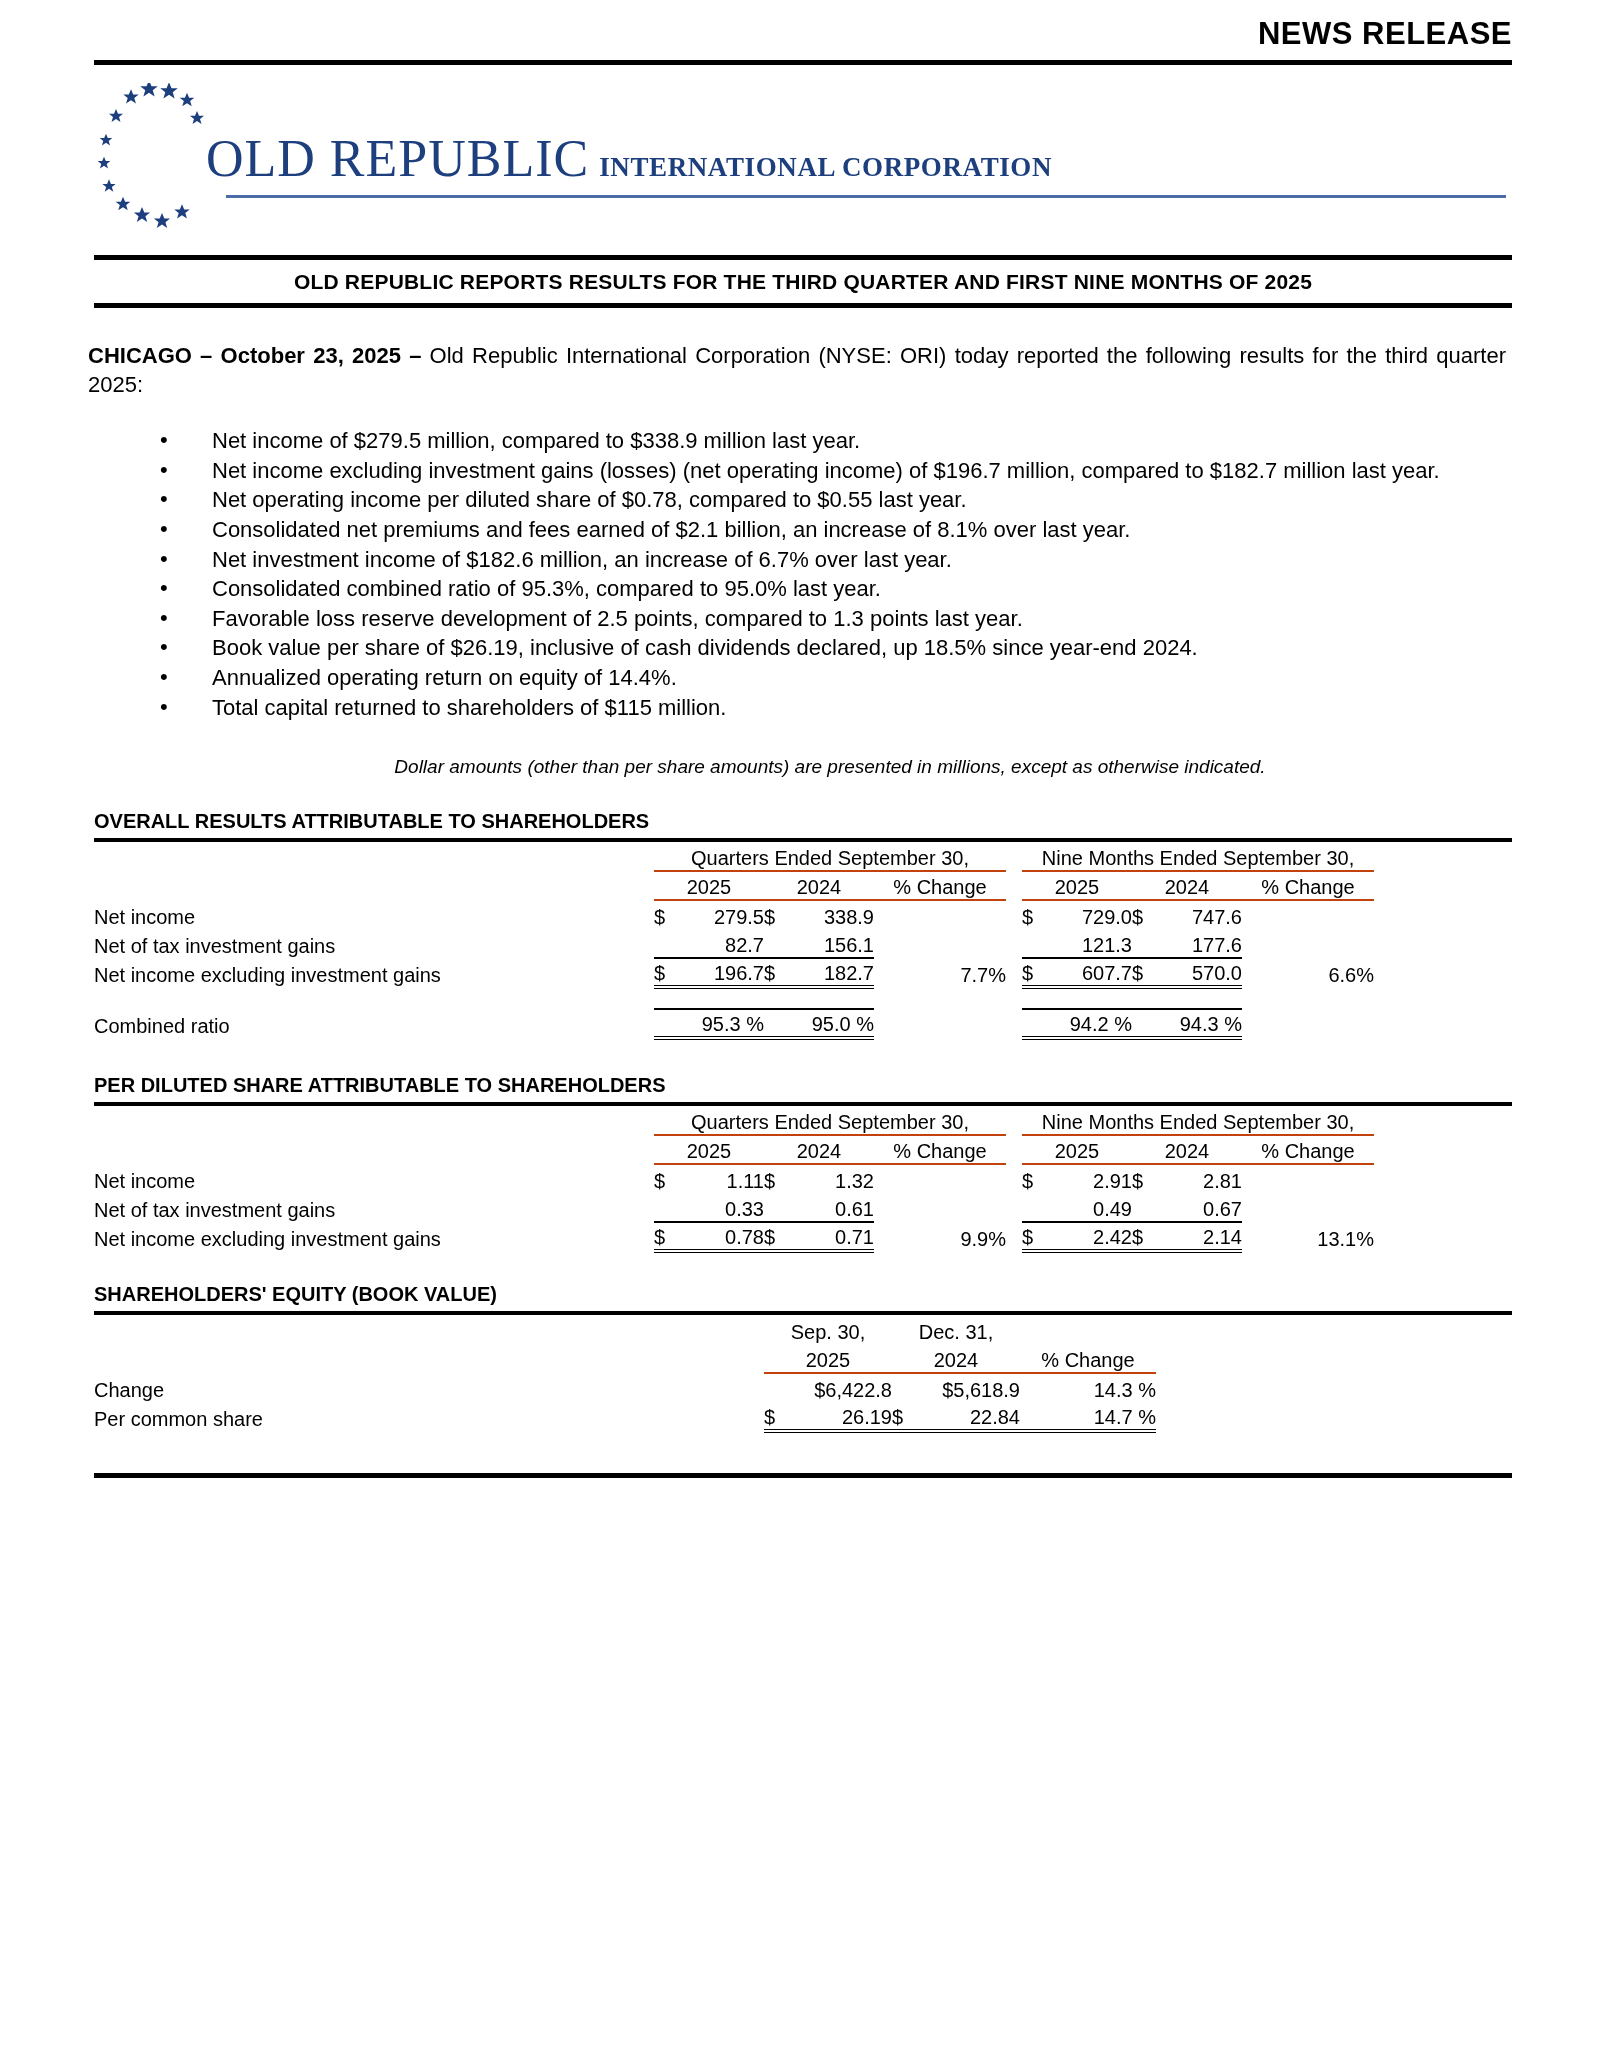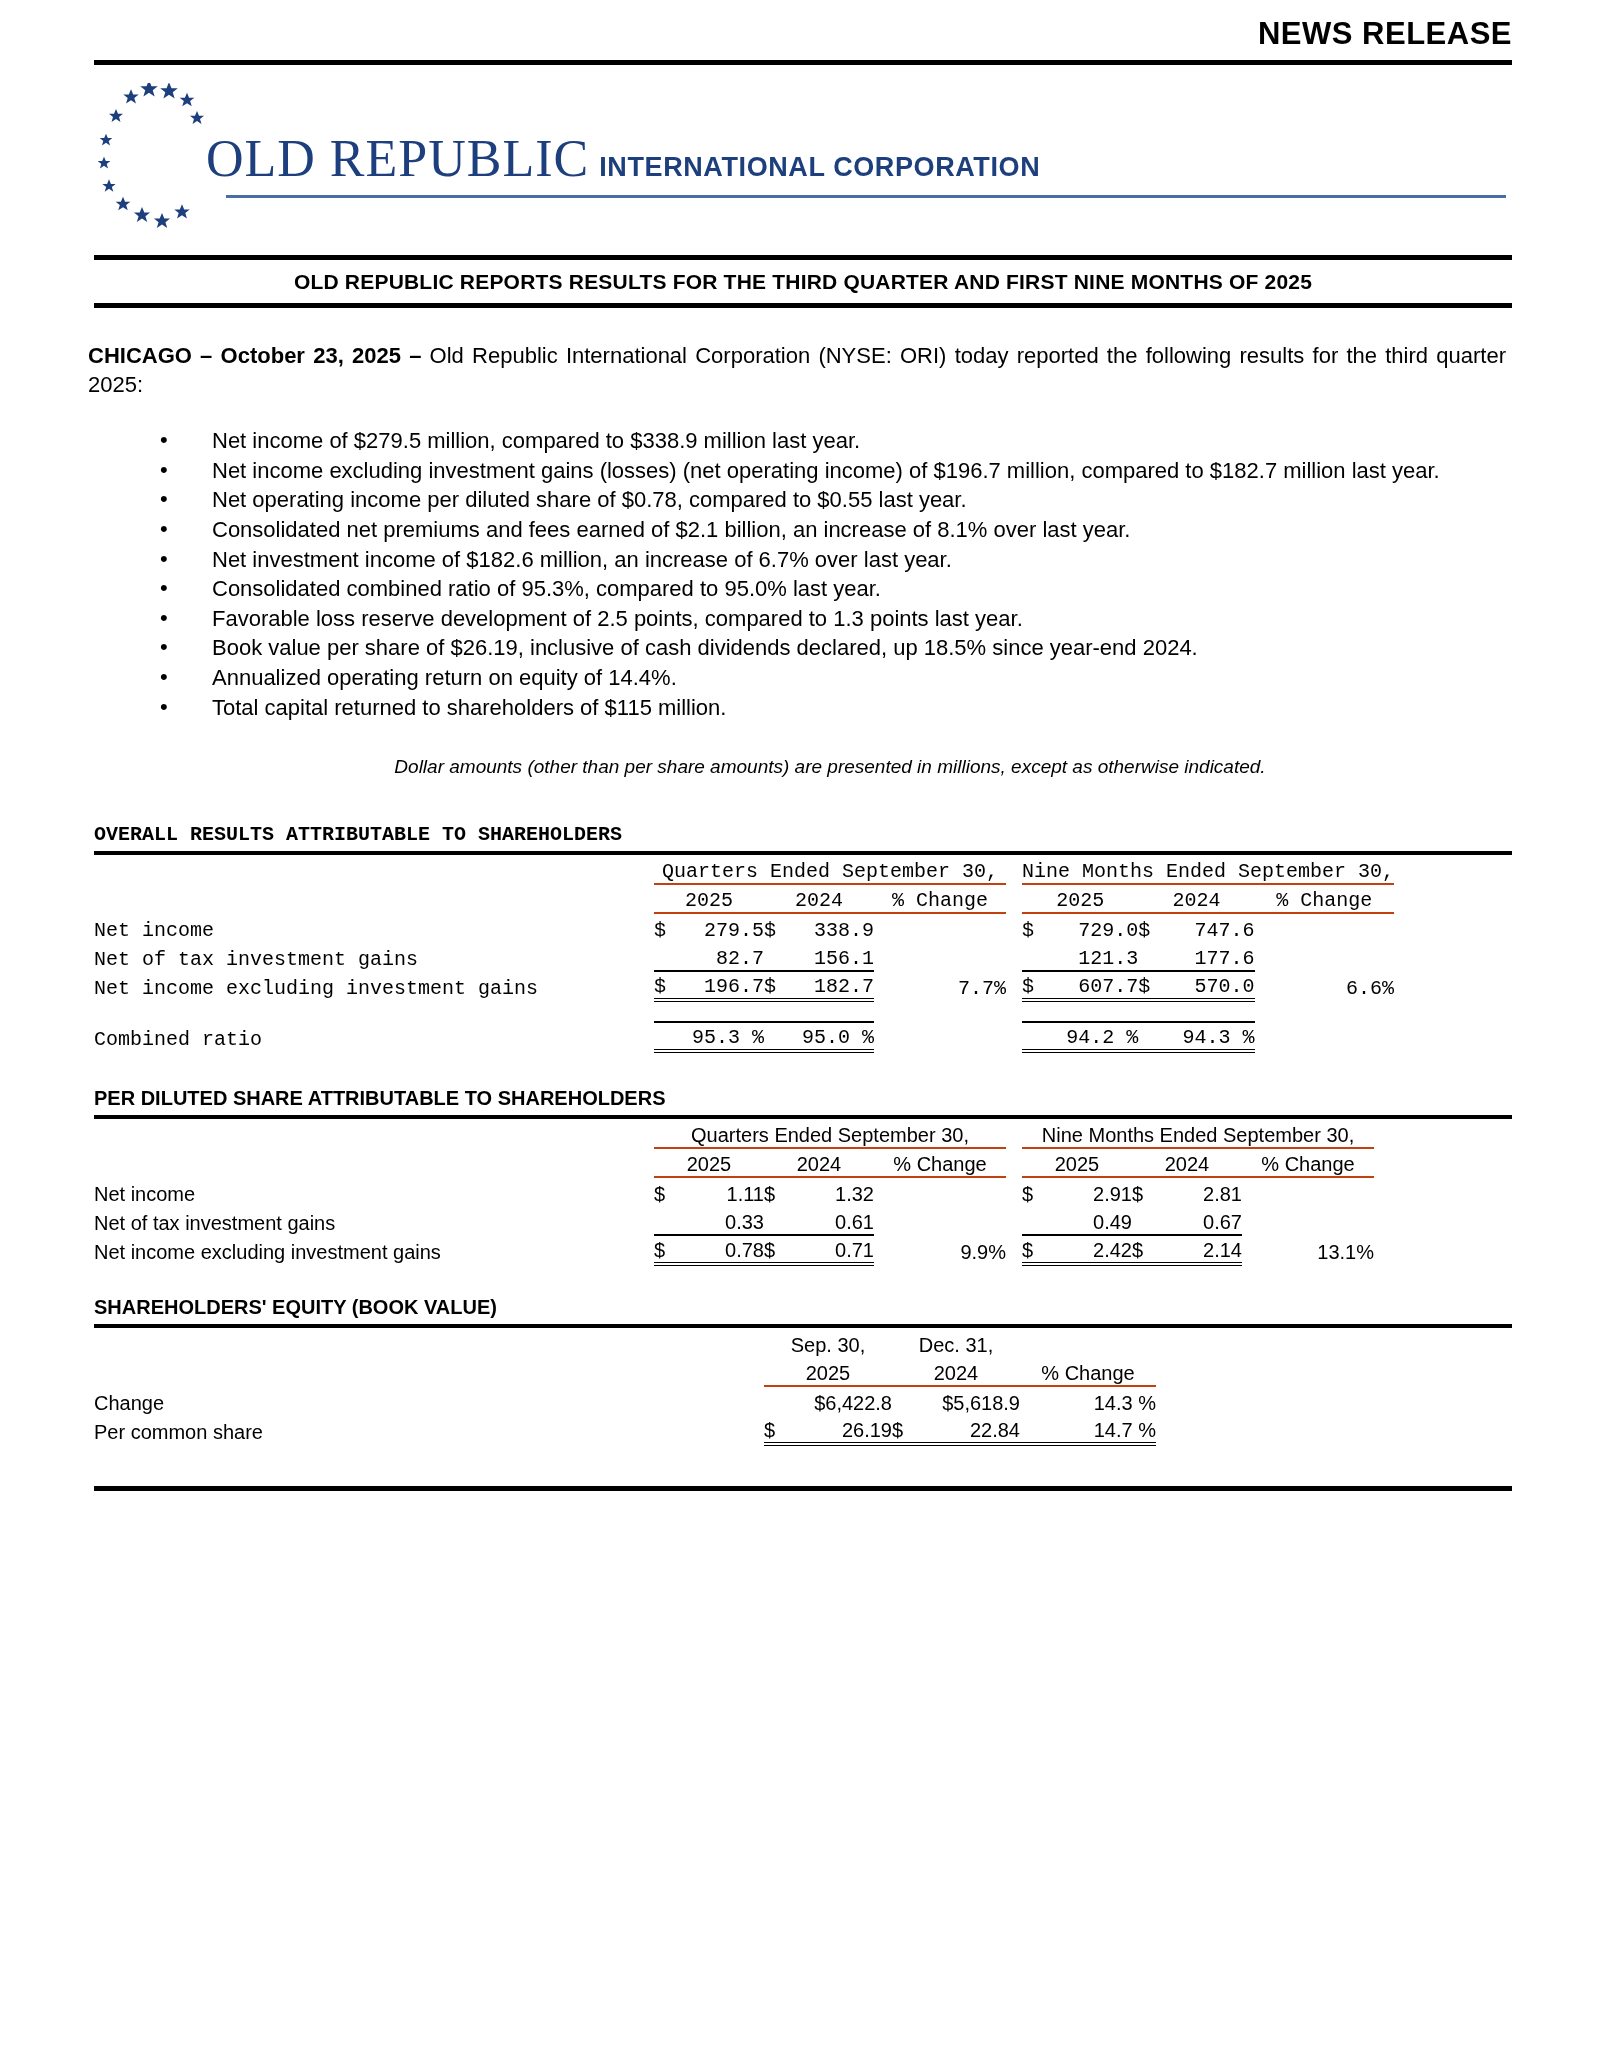--- a/index.html
+++ b/index.html
@@ -57,21 +57,21 @@
     white-space: nowrap;
   }
   .logo-main {
     font-family: "Liberation Serif", serif;
     font-size: 52px;
     font-weight: normal;
     color: #1d3f7e;
     letter-spacing: 1px;
   }
   .logo-sub {
-    font-family: Liberation Sans, sans-serif;
+    font-family: Liberation Serif, serif;
     font-size: 27px;
     font-weight: bold;
     color: #1d3f7e;
     letter-spacing: 0.6px;
     margin-left: 10px;
   }
   .logo-underline {
     position: absolute;
     left: 132px;
     top: 112px;
@@ -257,21 +257,21 @@
     <li>Net investment income of $182.6 million, an increase of 6.7% over last year.</li>
     <li>Consolidated combined ratio of 95.3%, compared to 95.0% last year.</li>
     <li>Favorable loss reserve development of 2.5 points, compared to 1.3 points last year.</li>
     <li>Book value per share of $26.19, inclusive of cash dividends declared, up 18.5% since year-end 2024.</li>
     <li>Annualized operating return on equity of 14.4%.</li>
     <li>Total capital returned to shareholders of $115 million.</li>
   </ul>
 
   <div class="note">Dollar amounts (other than per share amounts) are presented in millions, except as otherwise indicated.</div>
 
-  <div class="section" style="margin-top:45px;font-family:Liberation Mono, monospace;">
+  <div class="section" style="margin-top:32px;">
     <div class="section-head">OVERALL RESULTS ATTRIBUTABLE TO SHAREHOLDERS</div>
     <div class="section-rule"></div>
 
     <table class="fin">
       <colgroup>
         <col style="width:560px">
         <col style="width:28px">
           <col style="width:82px">
         <col style="width:28px">
           <col style="width:82px">

